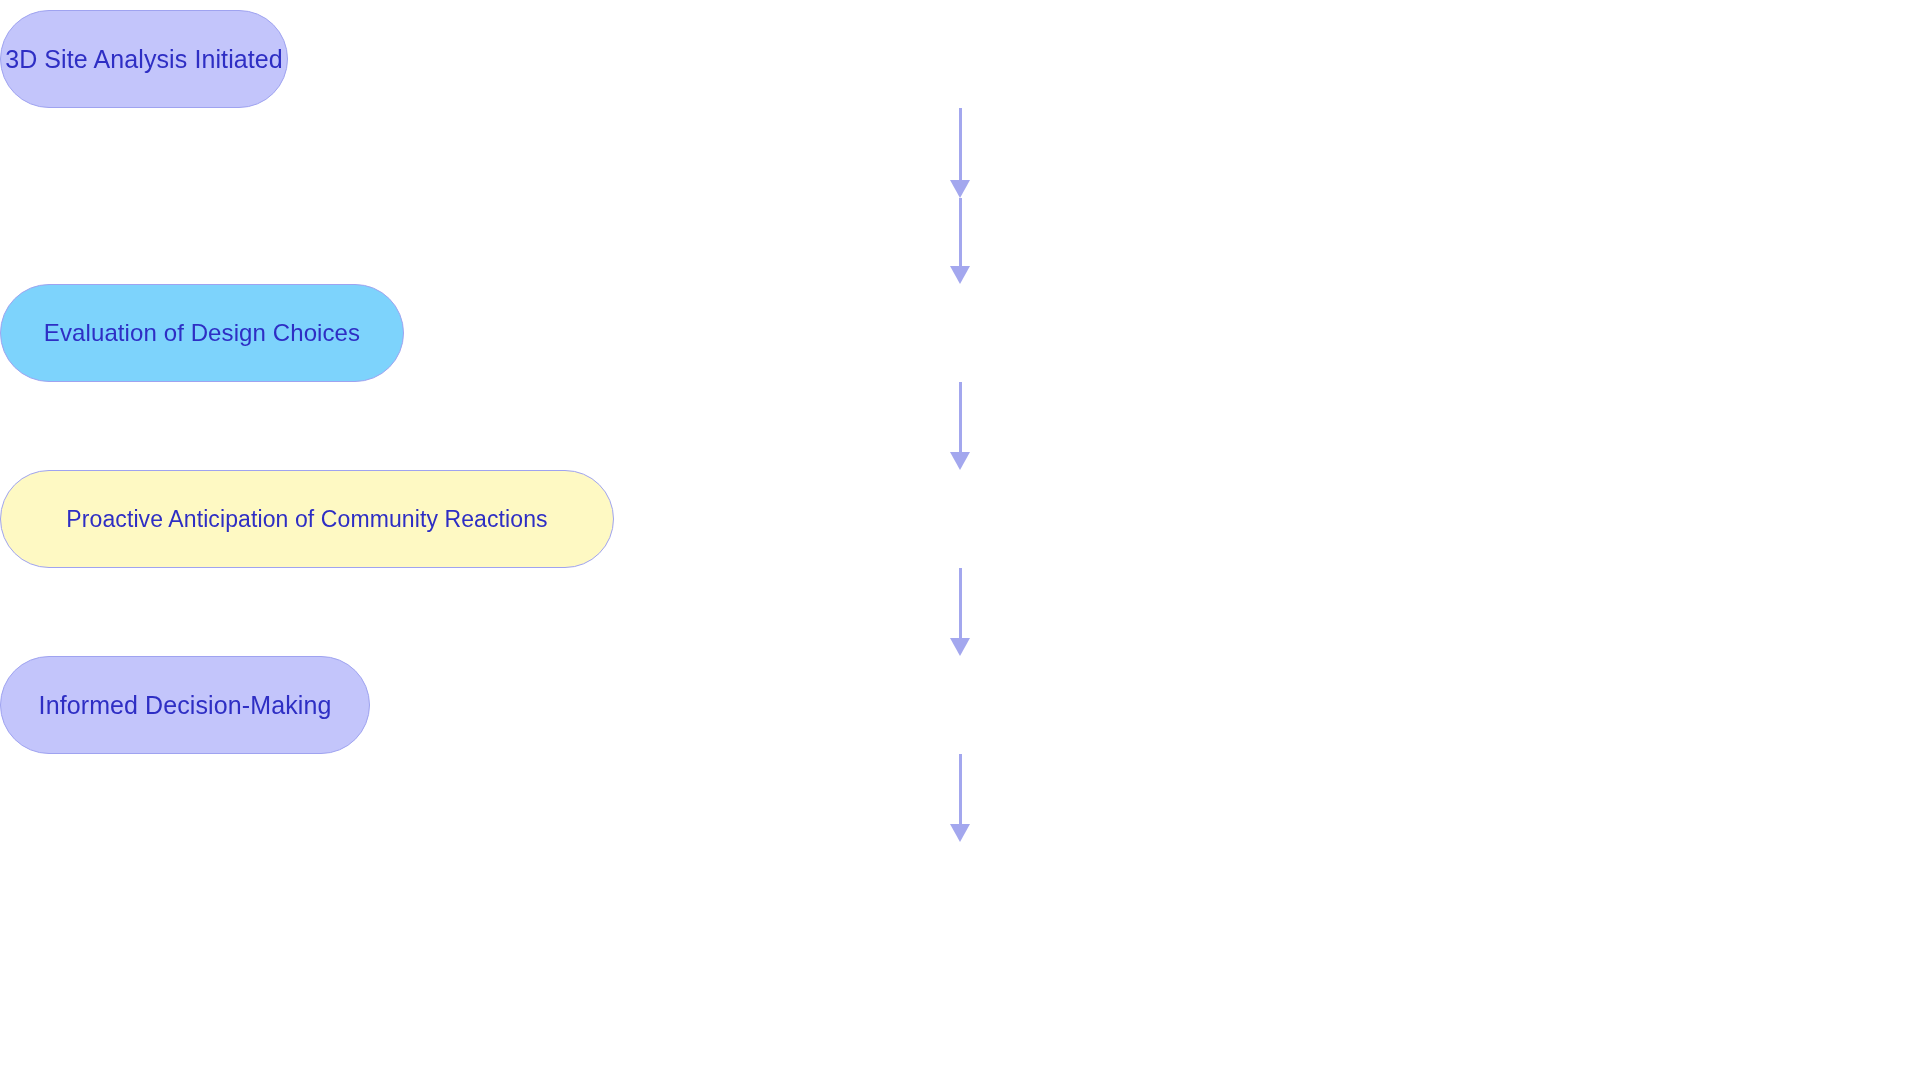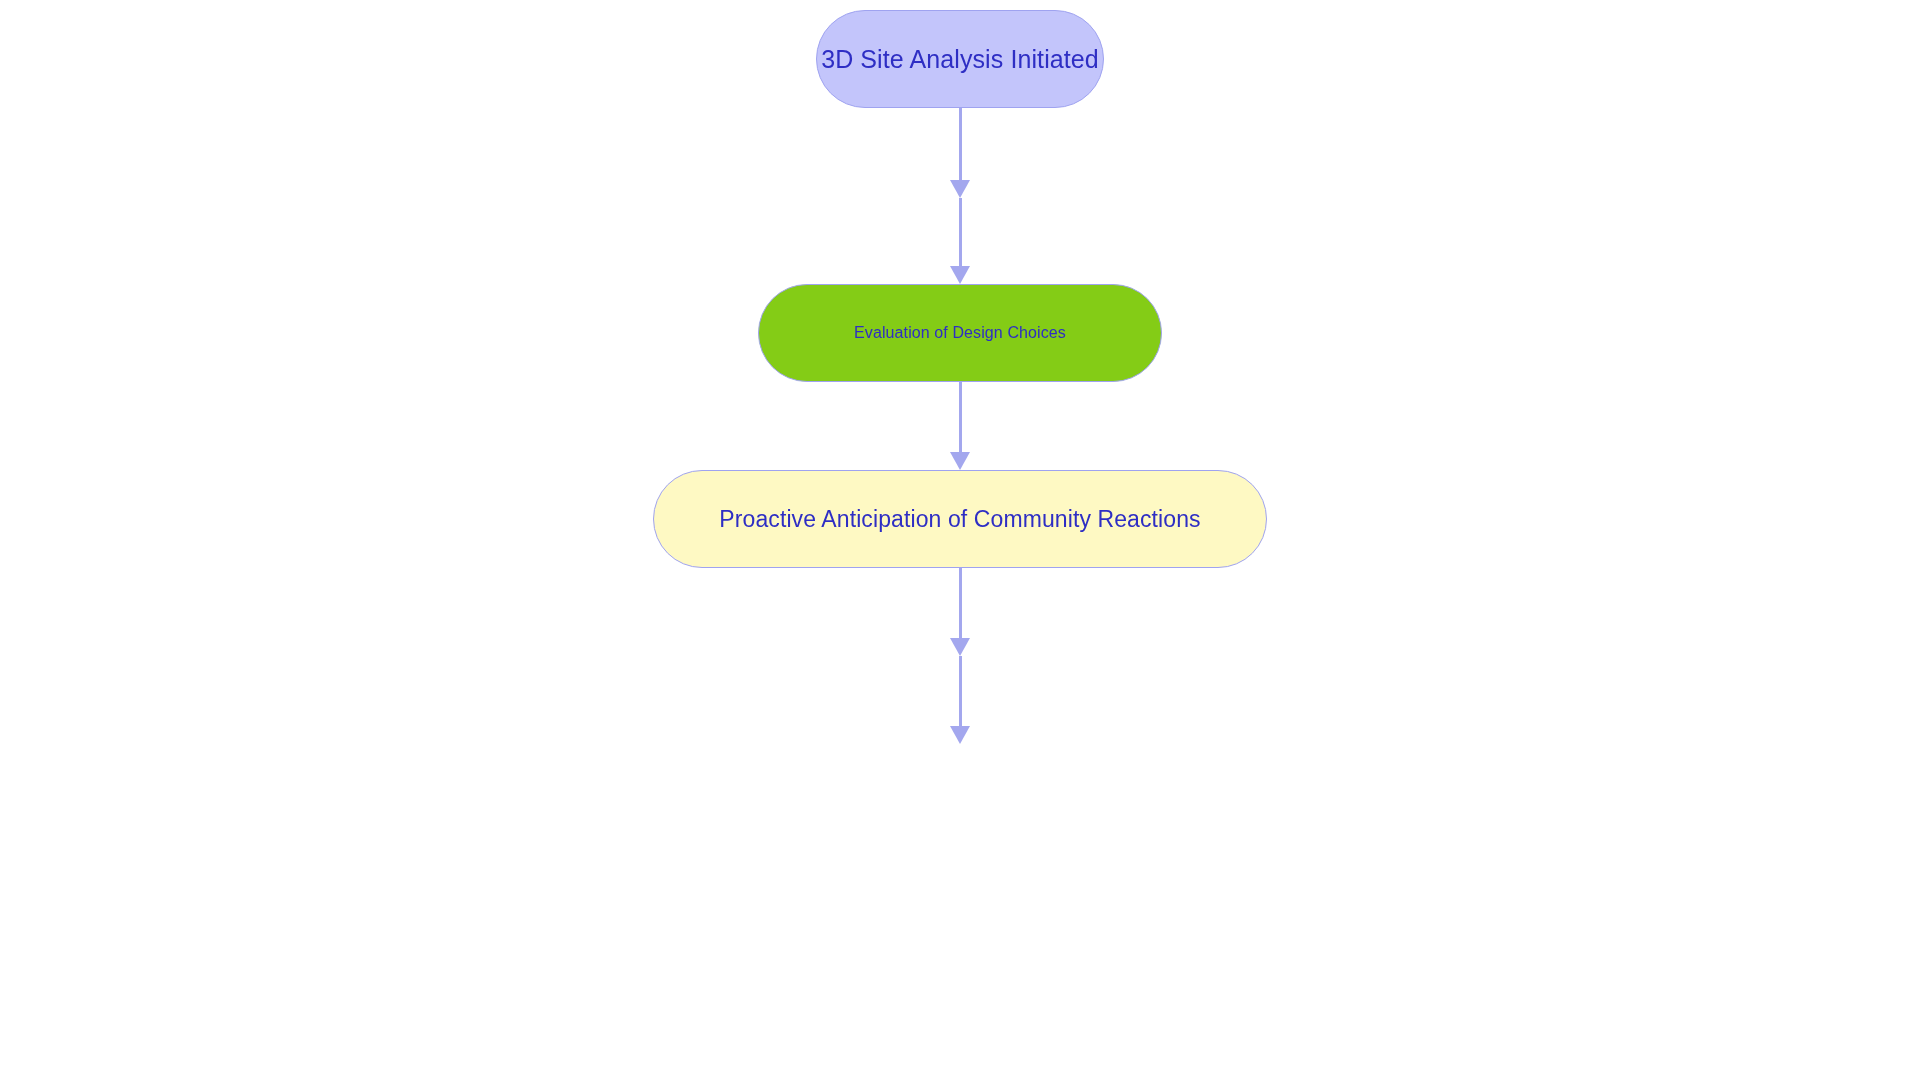--- a/index.html
+++ b/index.html
@@ -20,21 +20,21 @@
     width: 1920px;
     height: 1083px;
     background: #ffffff;
     display: flex;
     flex-direction: column;
     align-items: center;
   }
 
   .flow-row {
     display: flex;
-    justify-content: center;
+    justify-content: flex-start;
     align-items: center;
     width: 100%;
   }
 
   .node {
     box-sizing: border-box;
     height: 98px;
     border-radius: 49px;
     background: #c3c5fb;
     border: 1.5px solid #9fa3f0;
@@ -98,41 +98,46 @@
     <div class="arrowhead" style="border-left-width: 10px; border-right-width: 10px; border-top-width: 18px; border-top-color: rgb(163, 167, 238);"></div>
   </div>
 
 
   <div class="connector gap-2">
     <div class="stem" style="background: rgb(163, 167, 238); width: 3px;"></div>
     <div class="arrowhead" style="border-left-width: 10px; border-right-width: 10px; border-top-width: 18px; border-top-color: rgb(163, 167, 238);"></div>
   </div>
 
   <div class="flow-row">
-    <div class="node" style="width: 404px; background: #84cc16; border-color: rgb(159, 163, 240); color: rgb(46, 46, 196); font-size: 16px; height: 98px; border-radius: 49px;">
+    <div class="node" style="width: 404px; background: #7dd3fc; border-color: rgb(159, 163, 240); color: rgb(46, 46, 196); font-size: 24px; height: 98px; border-radius: 49px;">
       <span>Evaluation of Design Choices</span>
     </div>
   </div>
 
   <div class="connector gap-3">
     <div class="stem" style="background: rgb(163, 167, 238); width: 3px;"></div>
     <div class="arrowhead" style="border-left-width: 10px; border-right-width: 10px; border-top-width: 18px; border-top-color: rgb(163, 167, 238);"></div>
   </div>
 
   <div class="flow-row">
     <div class="node" style="width: 614px; background: #fef9c3; border-color: rgb(159, 163, 240); color: rgb(46, 46, 196); font-size: 23px; height: 98px; border-radius: 49px;">
       <span>Proactive Anticipation of Community Reactions</span>
     </div>
   </div>
 
   <div class="connector gap-4">
     <div class="stem" style="background: rgb(163, 167, 238); width: 3px;"></div>
     <div class="arrowhead" style="border-left-width: 10px; border-right-width: 10px; border-top-width: 18px; border-top-color: rgb(163, 167, 238);"></div>
   </div>
 
+  <div class="flow-row">
+    <div class="node" style="width: 370px; background: rgb(195, 197, 251); border-color: rgb(159, 163, 240); color: rgb(46, 46, 196); font-size: 25px; height: 98px; border-radius: 49px;">
+      <span>Informed Decision-Making</span>
+    </div>
+  </div>
 
   <div class="connector gap-5">
     <div class="stem" style="background: rgb(163, 167, 238); width: 3px;"></div>
     <div class="arrowhead" style="border-left-width: 10px; border-right-width: 10px; border-top-width: 18px; border-top-color: rgb(163, 167, 238);"></div>
   </div>
 
 
 </div>
 
 </body></html>

